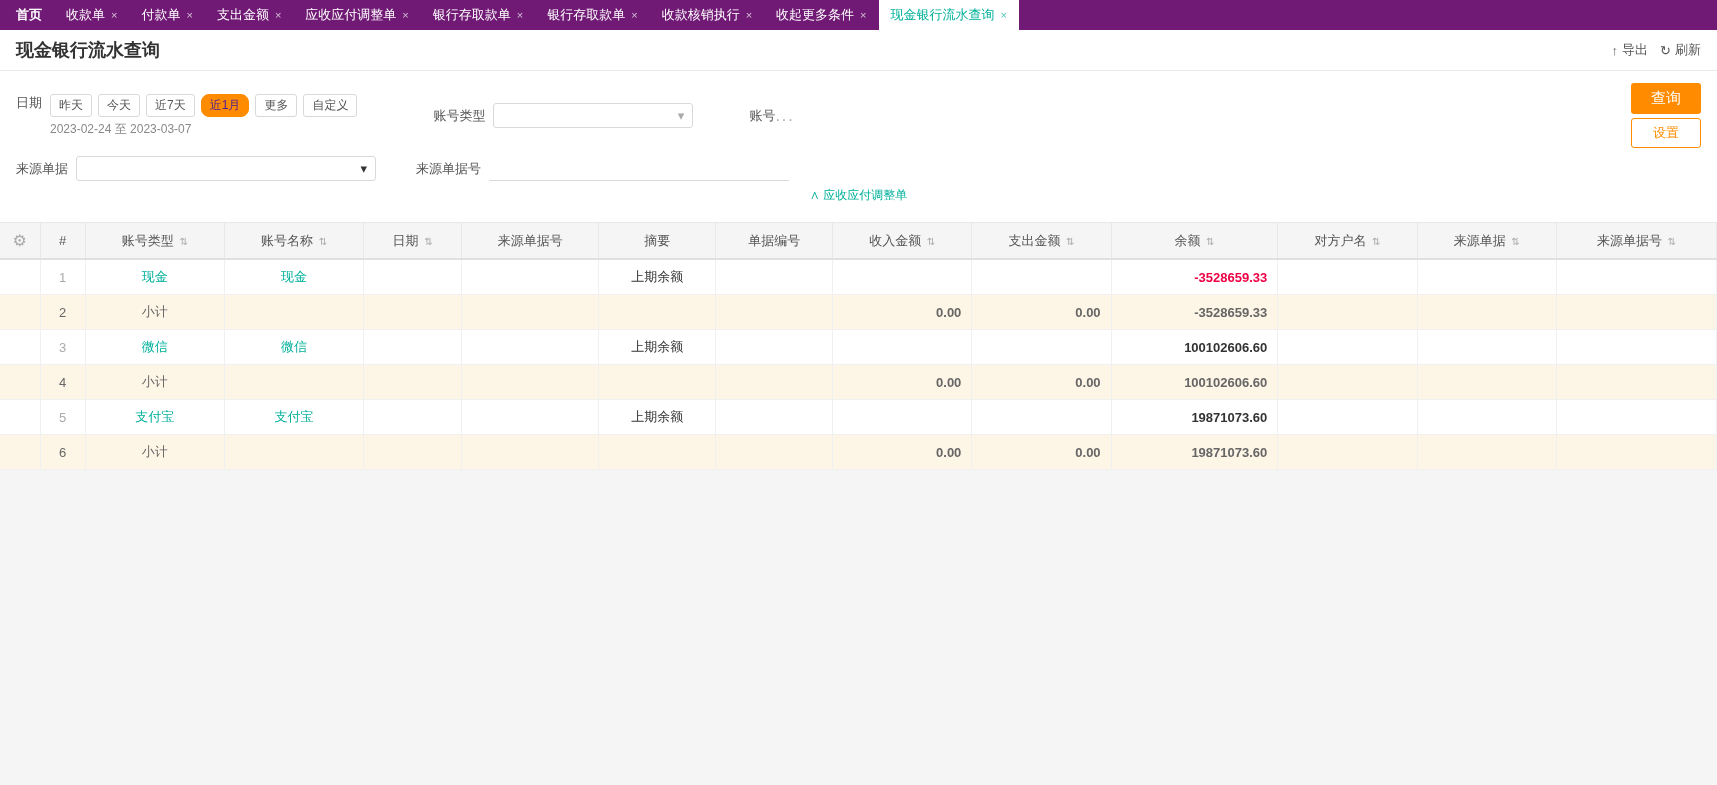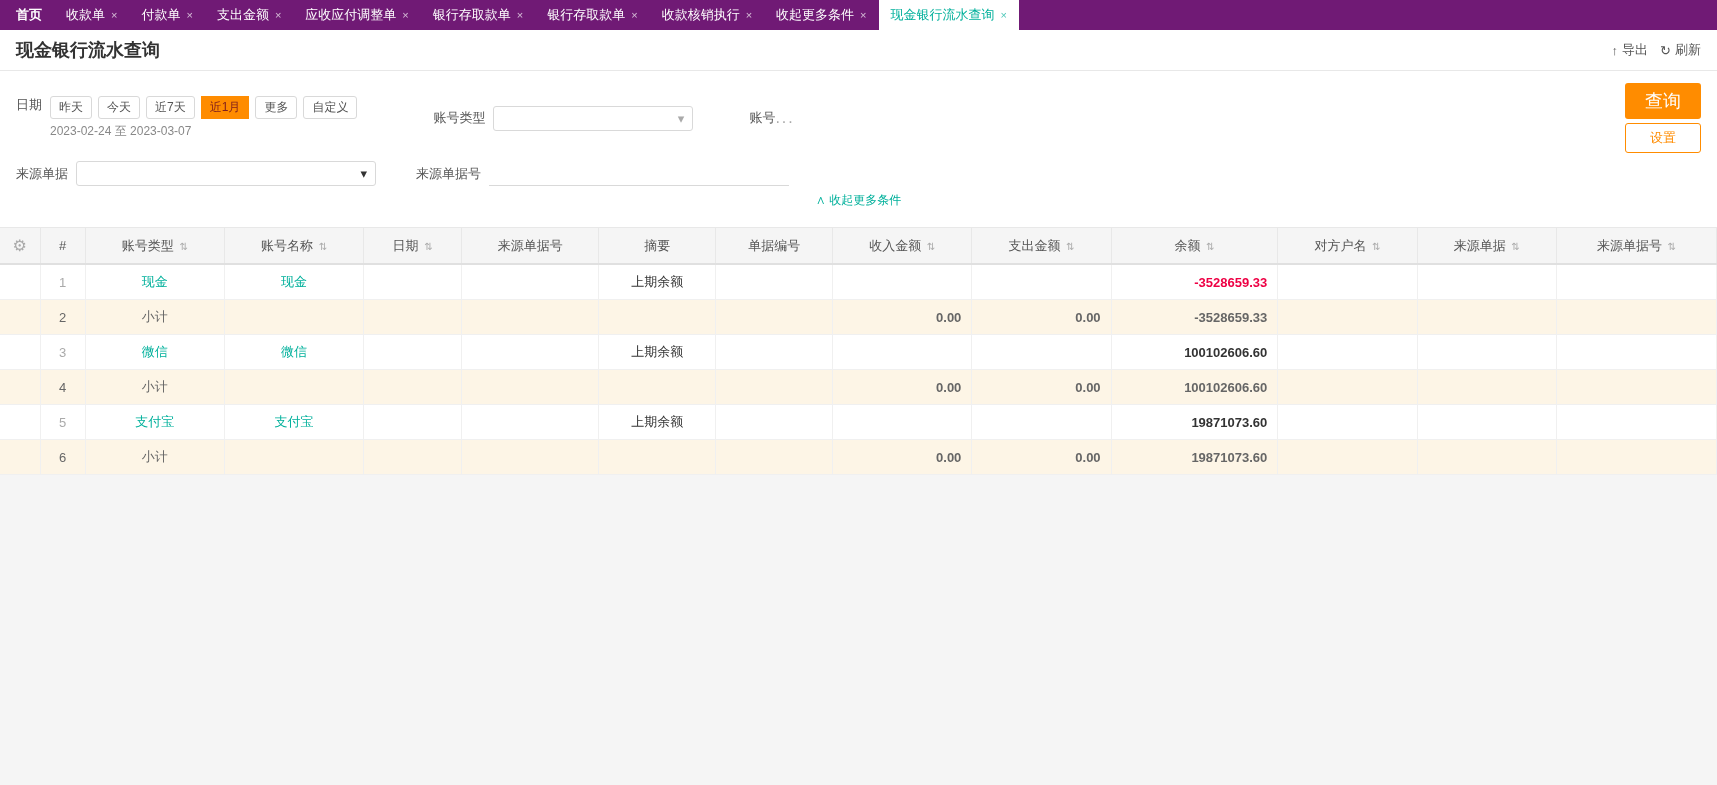--- a/index.html
+++ b/index.html
@@ -93,23 +93,23 @@
       padding: 2px 8px;
       border: 1px solid #d9d9d9;
       border-radius: 3px;
       cursor: pointer;
       font-size: 12px;
       color: #555;
       background: #fff;
     }
     .date-btn.active {
       background: #ff8c00;
-      color: #7f1d1d;
+      color: #4c1d95;
       border-color: #ff8c00;
-      border-radius: 0;
+      border-radius: 8px;
     }
     .date-range-text {
       font-size: 12px;
       color: #888;
       margin-top: 2px;
     }
     .filter-select {
       display: flex;
       align-items: center;
       gap: 4px;
@@ -127,21 +127,21 @@
       cursor: pointer;
       letter-spacing: 2px;
     }
     .query-btn {
       background: #ff8c00;
       color: #fff;
       border: none;
       border-radius: 3px;
       padding: 6px 20px;
       cursor: pointer;
-      font-size: 18px;
+      font-size: 15px;
     }
     .settings-btn {
       background: #fff;
       color: #ff8c00;
       border: 1px solid #ff8c00;
       border-radius: 3px;
       padding: 5px 16px;
       cursor: pointer;
       font-size: 13px;
     }
@@ -334,21 +334,21 @@
         <span class="arrow">▾</span>
       </div>
     </div>
 
     <div style="display:flex;align-items:center;gap:8px;margin-left:24px;">
       <span class="filter-label">来源单据号</span>
       <input class="source-input" type="text" style="width: 300px;">
     </div>
   </div>
 
-  <div class="collapse-bar">∧ 收起更多条件</div>
+  <div class="collapse-bar">∧ 应收应付调整单</div>
 </div>
 
 <div class="table-container">
   <table>
     <thead>
       <tr>
         <th class="gear-col">
           <span class="settings-gear">⚙</span>
         </th>
         <th>#</th>

